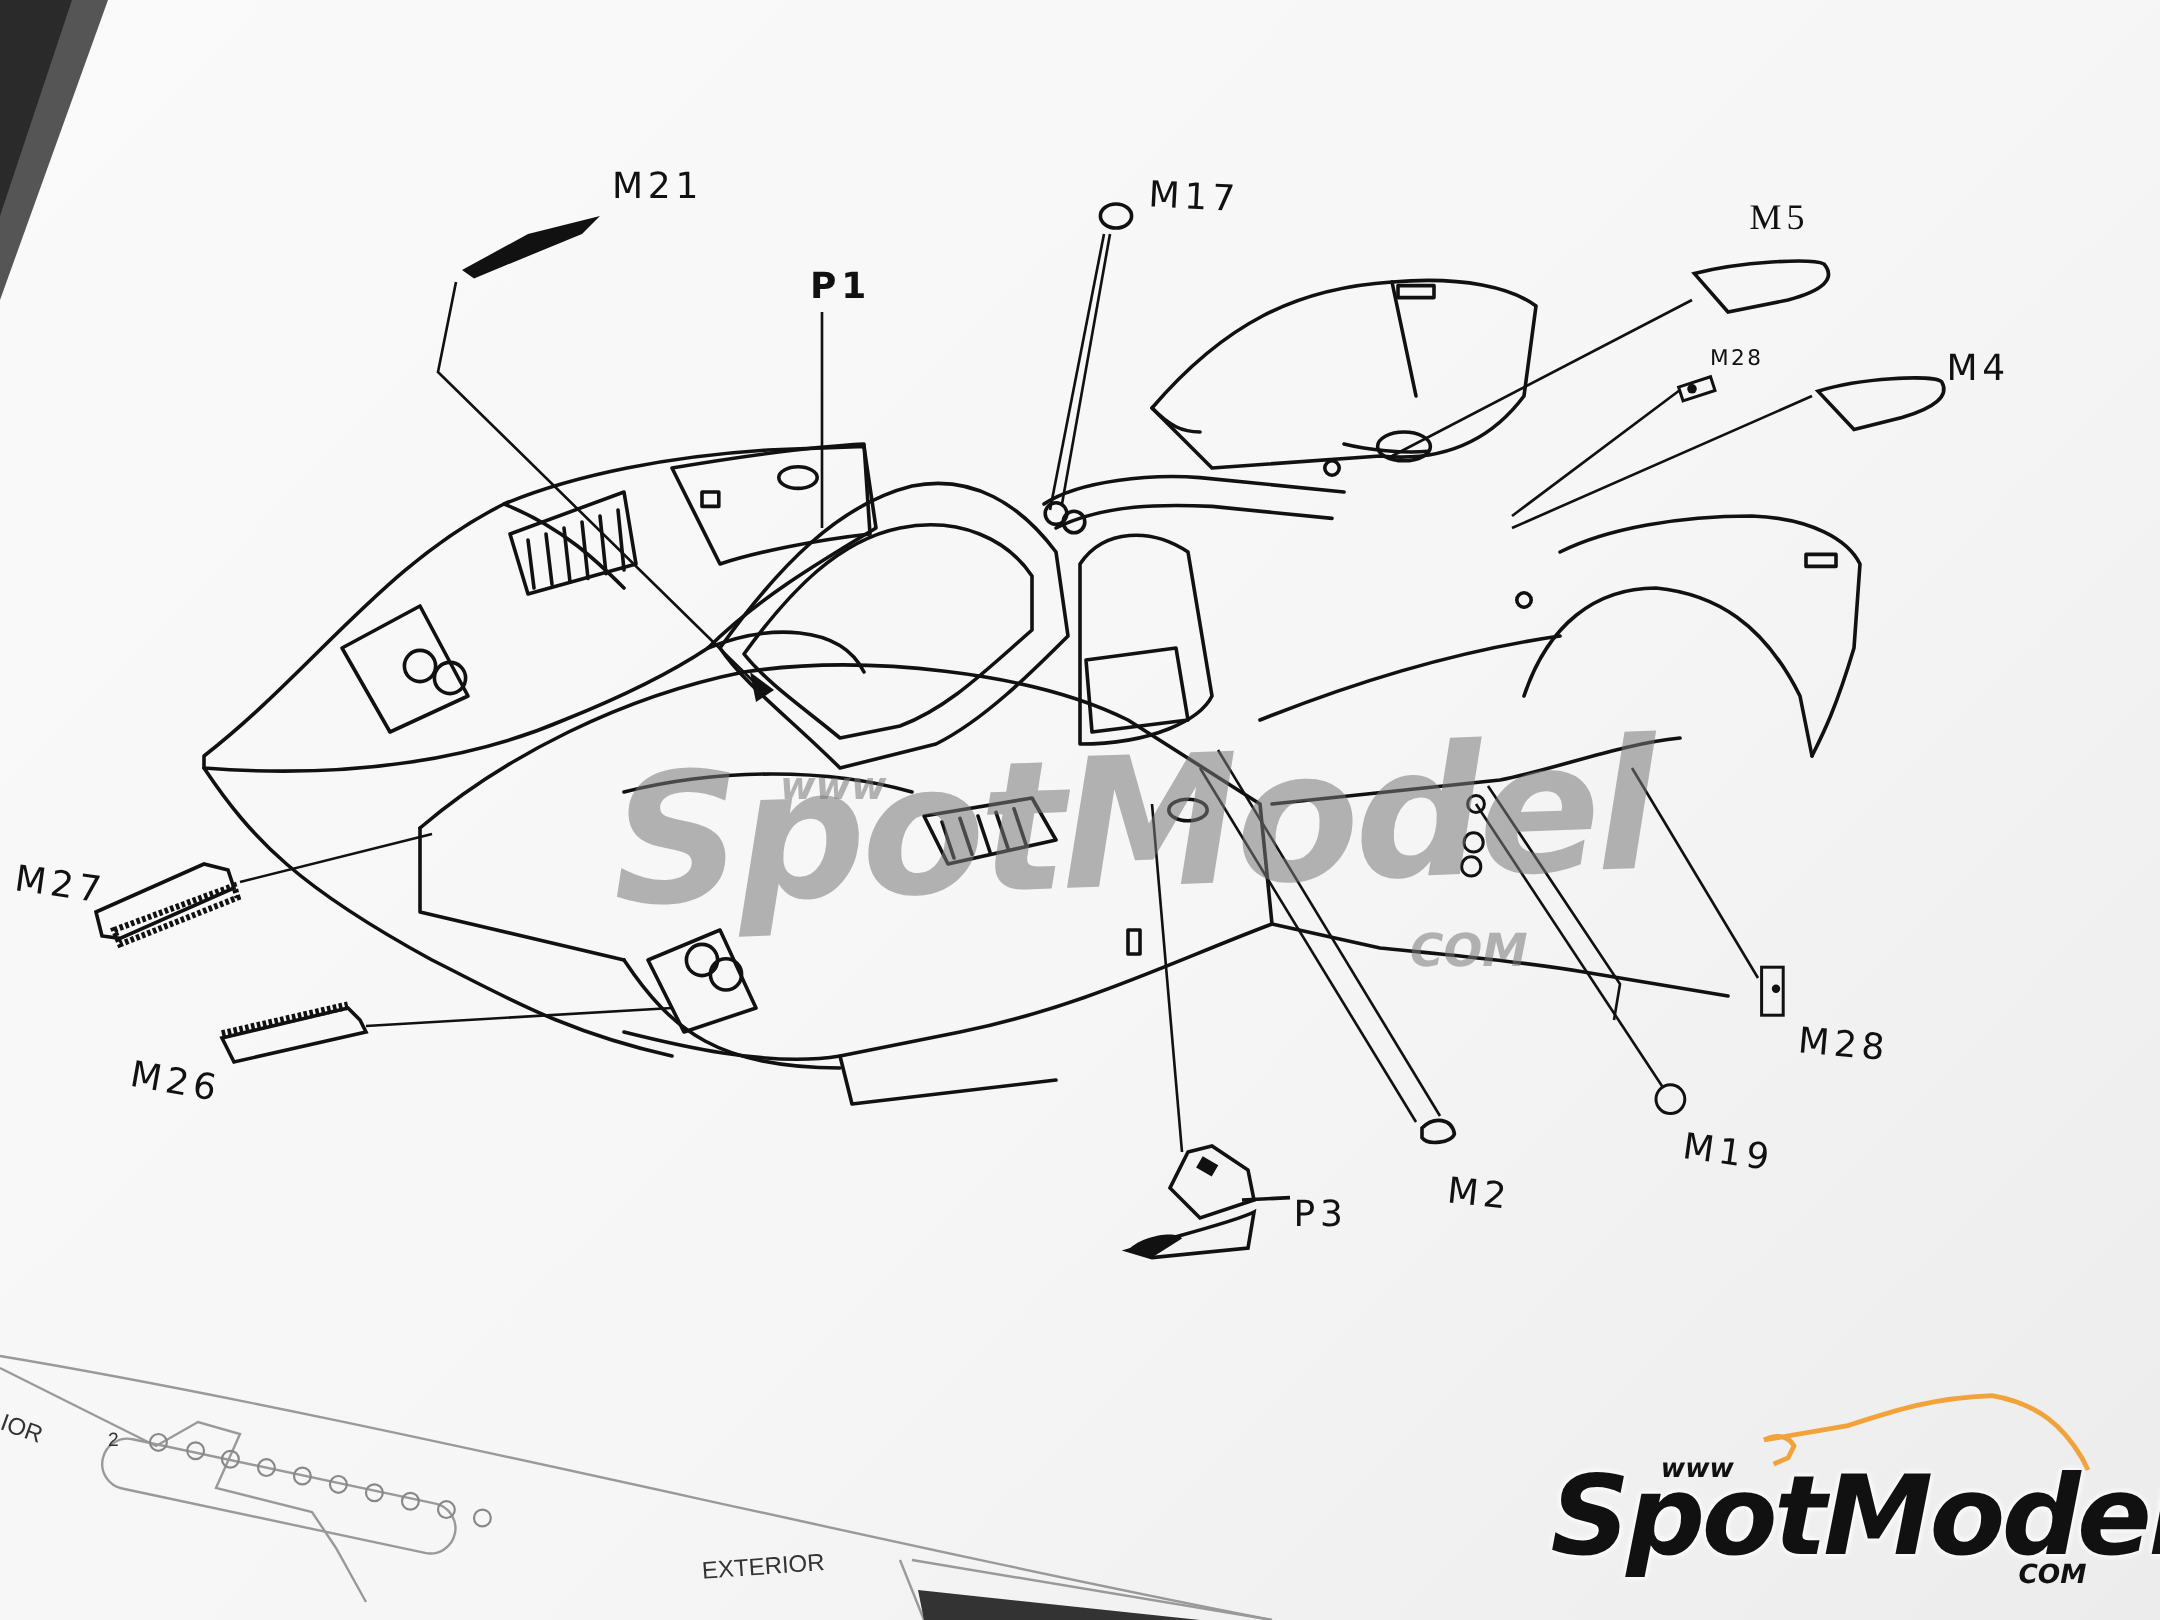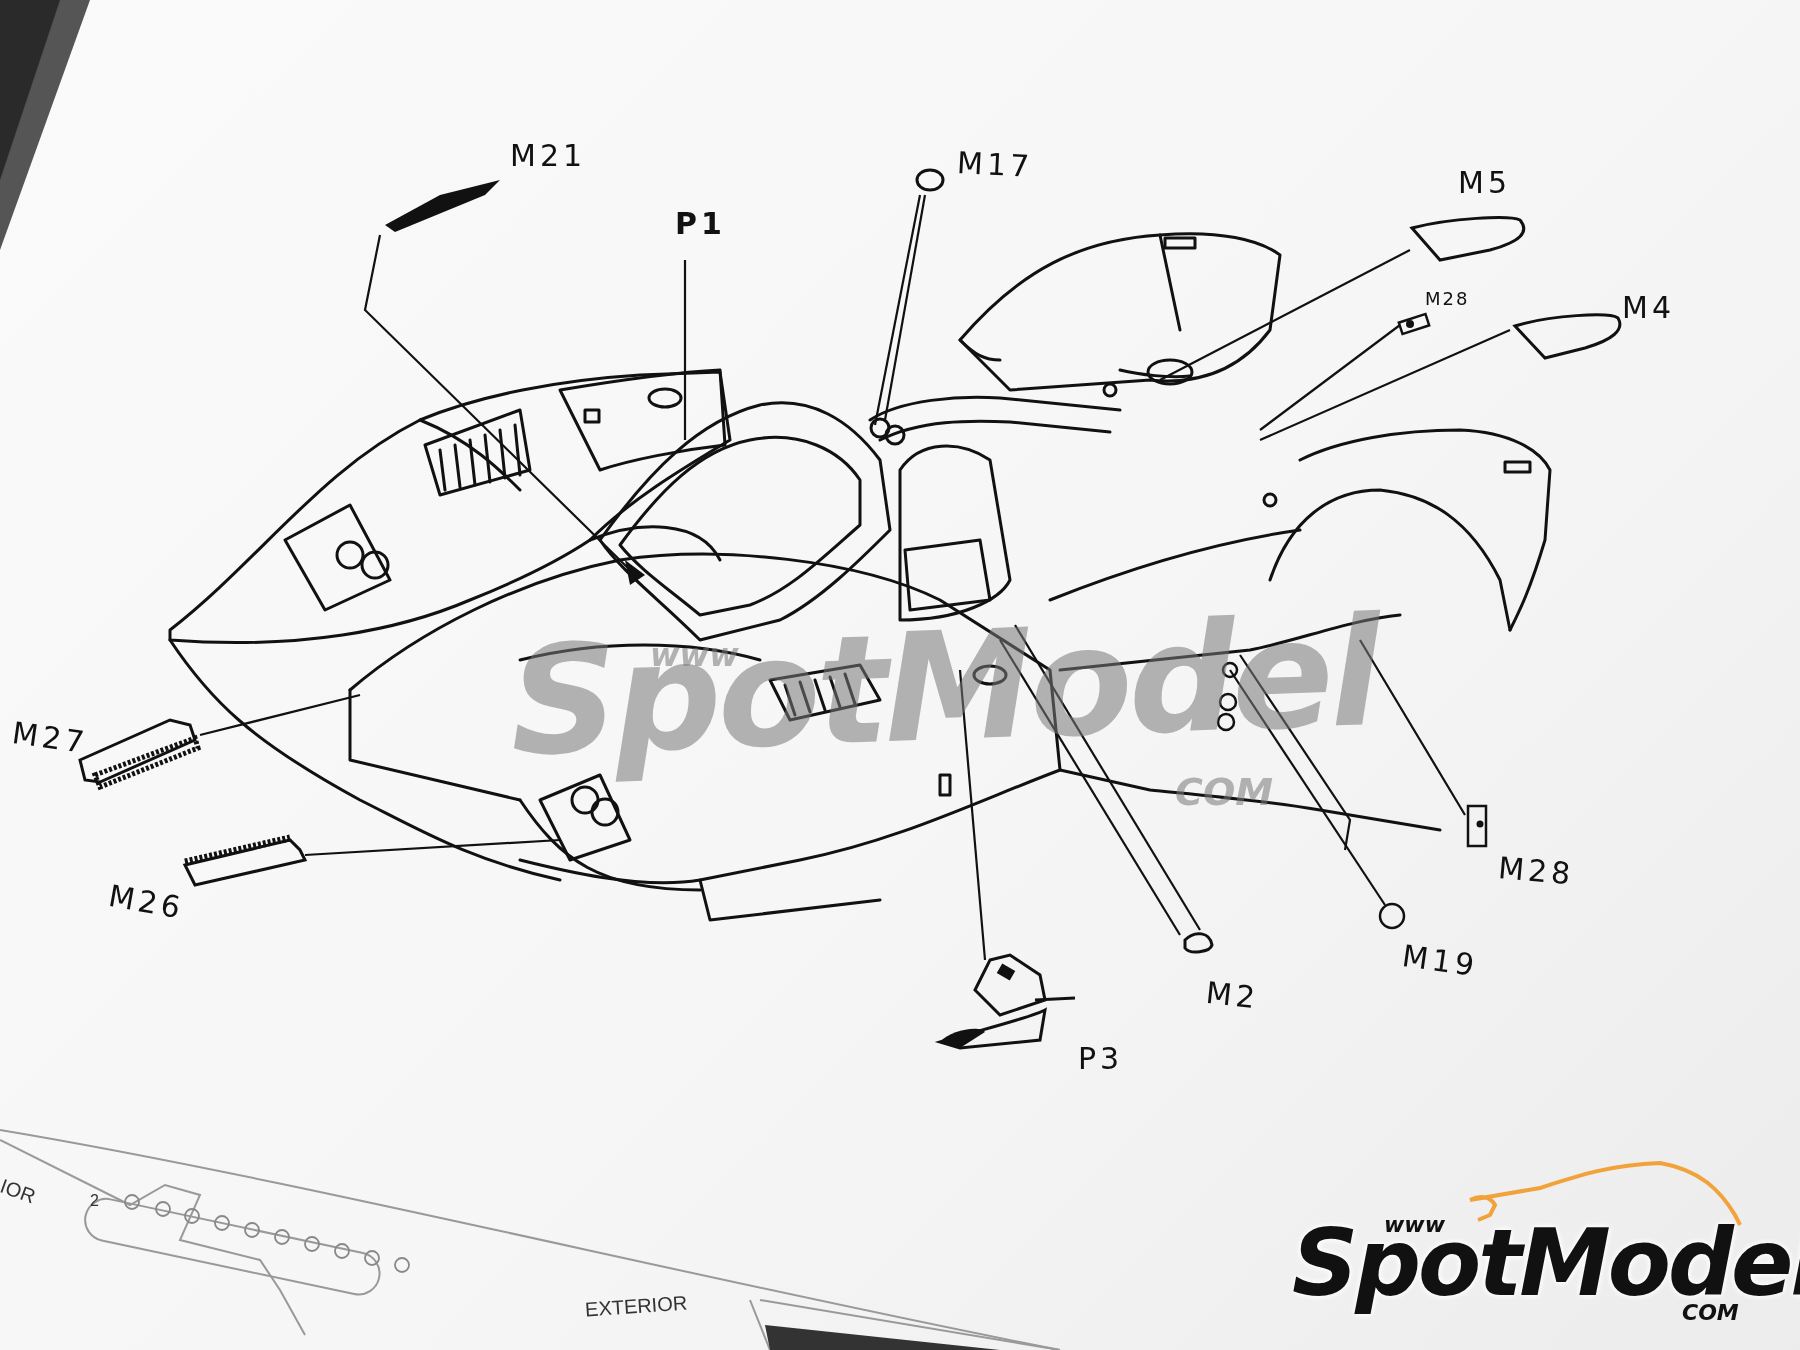--- a/index.html
+++ b/index.html
@@ -172,28 +172,28 @@
   <polygon points="765,1325 1000,1350 770,1350" fill="#333"></polygon>
 
   <path d="M1470,1200 C1480,1195 1490,1196 1495,1205 L1490,1215 L1478,1220 M1470,1200 L1540,1188 C1580,1175 1610,1165 1660,1163 C1700,1170 1720,1190 1735,1215 L1740,1225" fill="none" stroke="#f2a23a" stroke-width="4"></path>
 </svg>
 
 <div class="watermark-www">www</div>
 <div class="watermark">SpotModel</div>
 <div class="watermark-com">COM</div>
 
 <div class="label" style="left:510px;top:138px;text-align:center;">M21</div>
-<div class="label bold" style="left:675px;top:206px;">P1</div>
+<div class="label bold" style="left:675px;top:221px;">P1</div>
 <div class="label" style="left:958px;top:145px;transform:rotate(3deg);">M17</div>
-<div class="label" style="left:1458px;top:165px;">M5</div>
+<div class="label" style="left:1458px;top:165px;font-family:Liberation Serif, serif;">M5</div>
 <div class="label small" style="left:1425px;top:288px;">M28</div>
 <div class="label" style="left:1622px;top:290px;">M4</div>
 <div class="label" style="left:15px;top:715px;transform:rotate(8deg);">M27</div>
 <div class="label" style="left:112px;top:878px;transform:rotate(10deg);">M26</div>
-<div class="label" style="left:1078px;top:995px;margin-top:46px;">P3</div>
+<div class="label" style="left:1078px;top:995px;">P3</div>
 <div class="label" style="left:1208px;top:975px;transform:rotate(6deg);">M2</div>
 <div class="label" style="left:1405px;top:938px;transform:rotate(8deg);">M19</div>
 <div class="label" style="left:1500px;top:850px;transform:rotate(5deg);">M28</div>
 
 <div class="sheet-text" style="left:0;top:1180px;transform:rotate(20deg);">IOR</div>
 <div class="sheet-text" style="left:90px;top:1192px;font-size:16px;">2</div>
 <div class="sheet-text" style="left:585px;top:1295px;transform:rotate(-4deg);">EXTERIOR</div>
 
 <div class="logo">
   <div class="logo-www">www</div>

